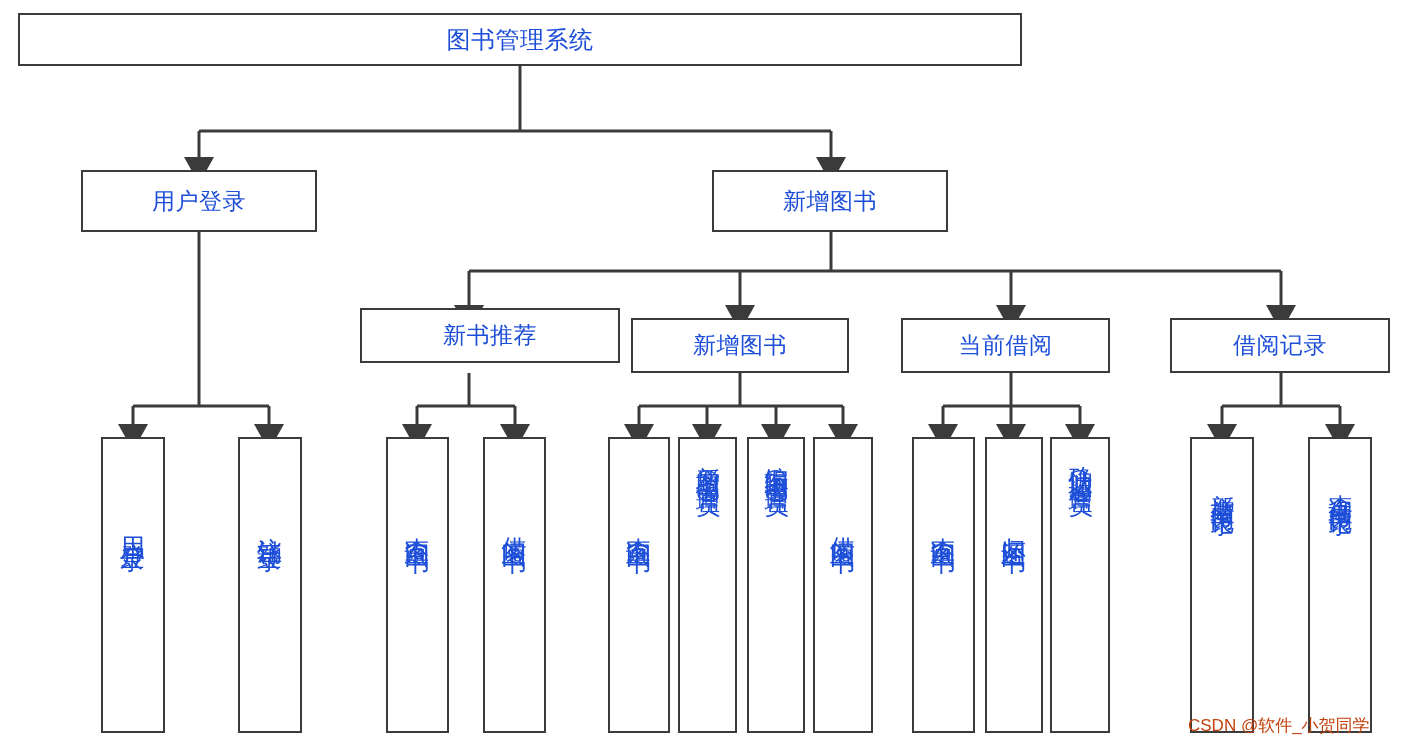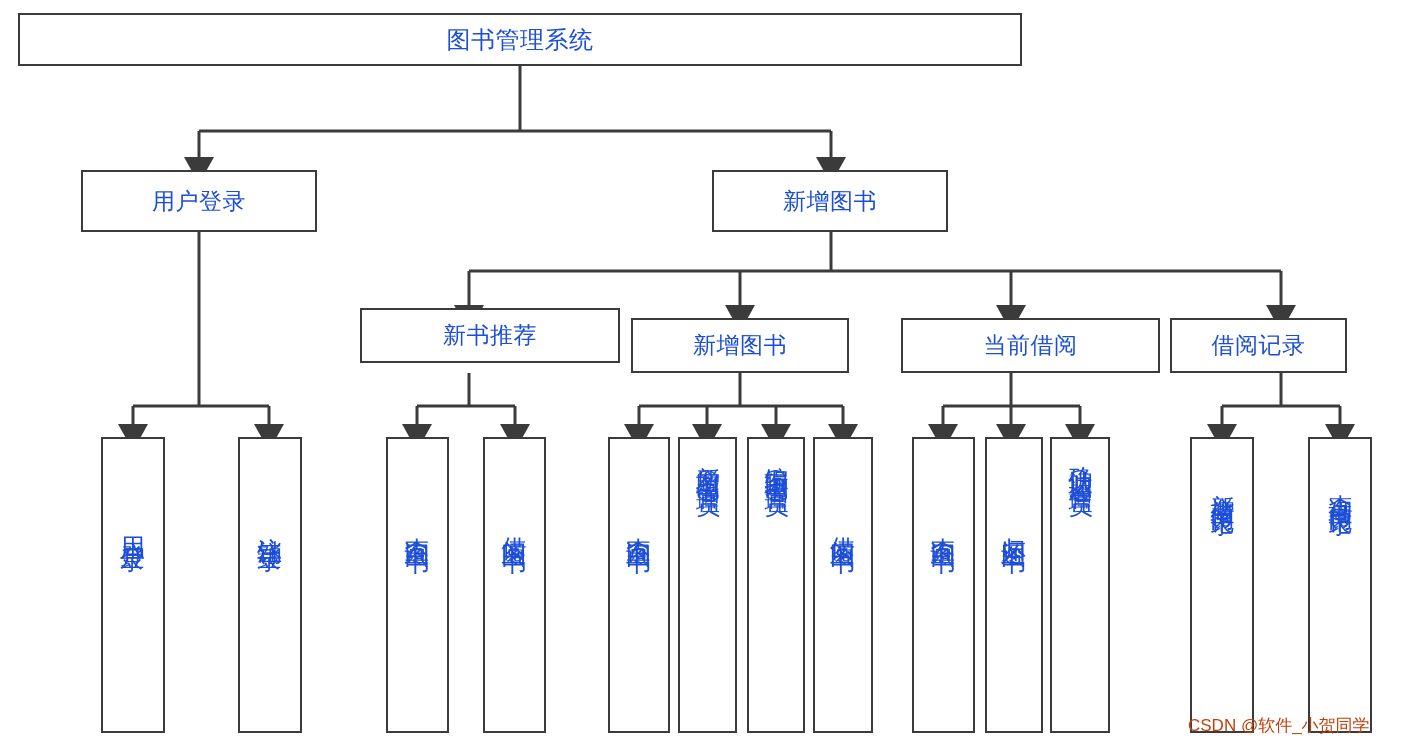--- a/index.html
+++ b/index.html
@@ -143,24 +143,24 @@
   <div class="node h" style="left:712px; top:170px; width:236px; height:62px;">
     <span class="label">新增图书</span>
   </div>
 
   <div class="node h" style="left:360px; top:308px; width:260px; height:55px;">
     <span class="label">新书推荐</span>
   </div>
   <div class="node h" style="left:631px; top:318px; width:218px; height:55px;">
     <span class="label">新增图书</span>
   </div>
-  <div class="node h" style="left:901px; top:318px; width:259px; height:55px;">
+  <div class="node h" style="left:901px; top:318px; width:209px; height:55px;">
     <span class="label">当前借阅</span>
   </div>
-  <div class="node h" style="left:1170px; top:318px; width:177px; height:55px;">
+  <div class="node h" style="left:1170px; top:318px; width:220px; height:55px;">
     <span class="label">借阅记录</span>
   </div>
 
   <div class="node v" style="left:101px; top:437px; width:64px; height:296px; padding-top:78px;">
     <span class="label">用户登录</span>
   </div>
   <div class="node v" style="left:238px; top:437px; width:64px; height:296px; padding-top:78px;">
     <span class="label">注销登录</span>
   </div>
 

